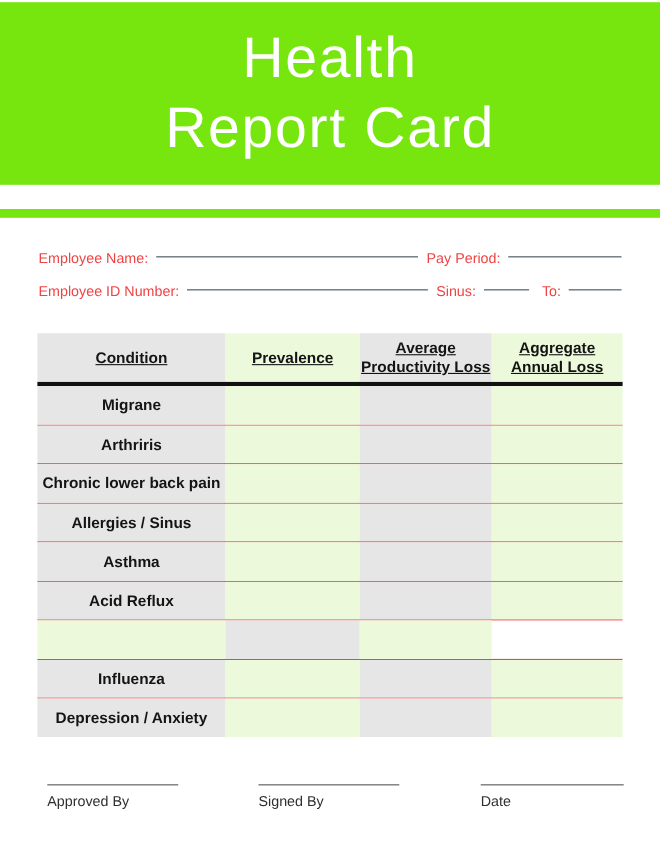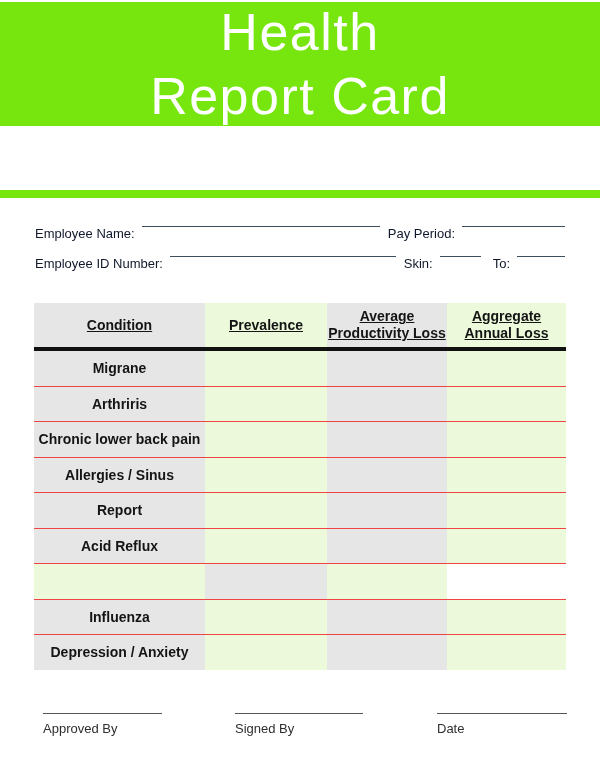--- a/index.html
+++ b/index.html
@@ -9,21 +9,21 @@
     height: 771px;
     background: #ffffff;
     overflow: hidden;
     font-family: "Liberation Sans", sans-serif;
   }
 
   
   .header-band {
     position: absolute;
     top: 2px; left: 0;
-    width: 600px; height: 124px;
+    width: 600px; height: 166px;
     background: #76e60e;
     display: flex;
     align-items: center;
     justify-content: center;
   }
   .title {
     text-align: center;
     color: #ffffff;
     font-size: 52px;
     line-height: 64px;
@@ -37,22 +37,22 @@
     top: 190px; left: 0;
     width: 600px; height: 8px;
     background: #76e60e;
   }
 
   
   .form-row {
     position: absolute;
     left: 35px; right: 35px;
     display: flex;
-    align-items: flex-start;
-    color: #0f172a;
+    align-items: center;
+    color: #ef4444;
     font-size: 13px;
     height: 16px;
   }
   #form-row-1 { top: 226px; }
   #form-row-2 { top: 256px; }
   .flabel { white-space: nowrap; line-height: 15px; }
   .fline {
     border-bottom: 1px solid #3d4e5c;
     height: 0;
     margin: 0 0 2px 7px;
@@ -126,21 +126,21 @@
   <div class="form-row" id="form-row-1">
     <span class="flabel">Employee Name:</span>
     <span class="fline grow"></span>
     <span class="flabel">Pay Period:</span>
     <span class="fline w-pay"></span>
   </div>
 
   <div class="form-row" id="form-row-2">
     <span class="flabel">Employee ID Number:</span>
     <span class="fline grow"></span>
-    <span class="flabel">Skin:</span>
+    <span class="flabel">Sinus:</span>
     <span class="fline w-from"></span>
     <span class="flabel ml">To:</span>
     <span class="fline w-to"></span>
   </div>
 
   <div class="report-table">
     <div class="thead">
       <div class="th col-gray">Condition</div>
       <div class="th col-green">Prevalence</div>
       <div class="th col-gray">Average
@@ -168,21 +168,21 @@
         <div class="td col-gray"></div>
         <div class="td col-green"></div>
       </div>
       <div class="tr">
         <div class="td condition col-gray">Allergies / Sinus</div>
         <div class="td col-green"></div>
         <div class="td col-gray"></div>
         <div class="td col-green"></div>
       </div>
       <div class="tr">
-        <div class="td condition col-gray">Report</div>
+        <div class="td condition col-gray">Asthma</div>
         <div class="td col-green"></div>
         <div class="td col-gray"></div>
         <div class="td col-green"></div>
       </div>
       <div class="tr">
         <div class="td condition col-gray">Acid Reflux</div>
         <div class="td col-green"></div>
         <div class="td col-gray"></div>
         <div class="td col-green"></div>
       </div>

